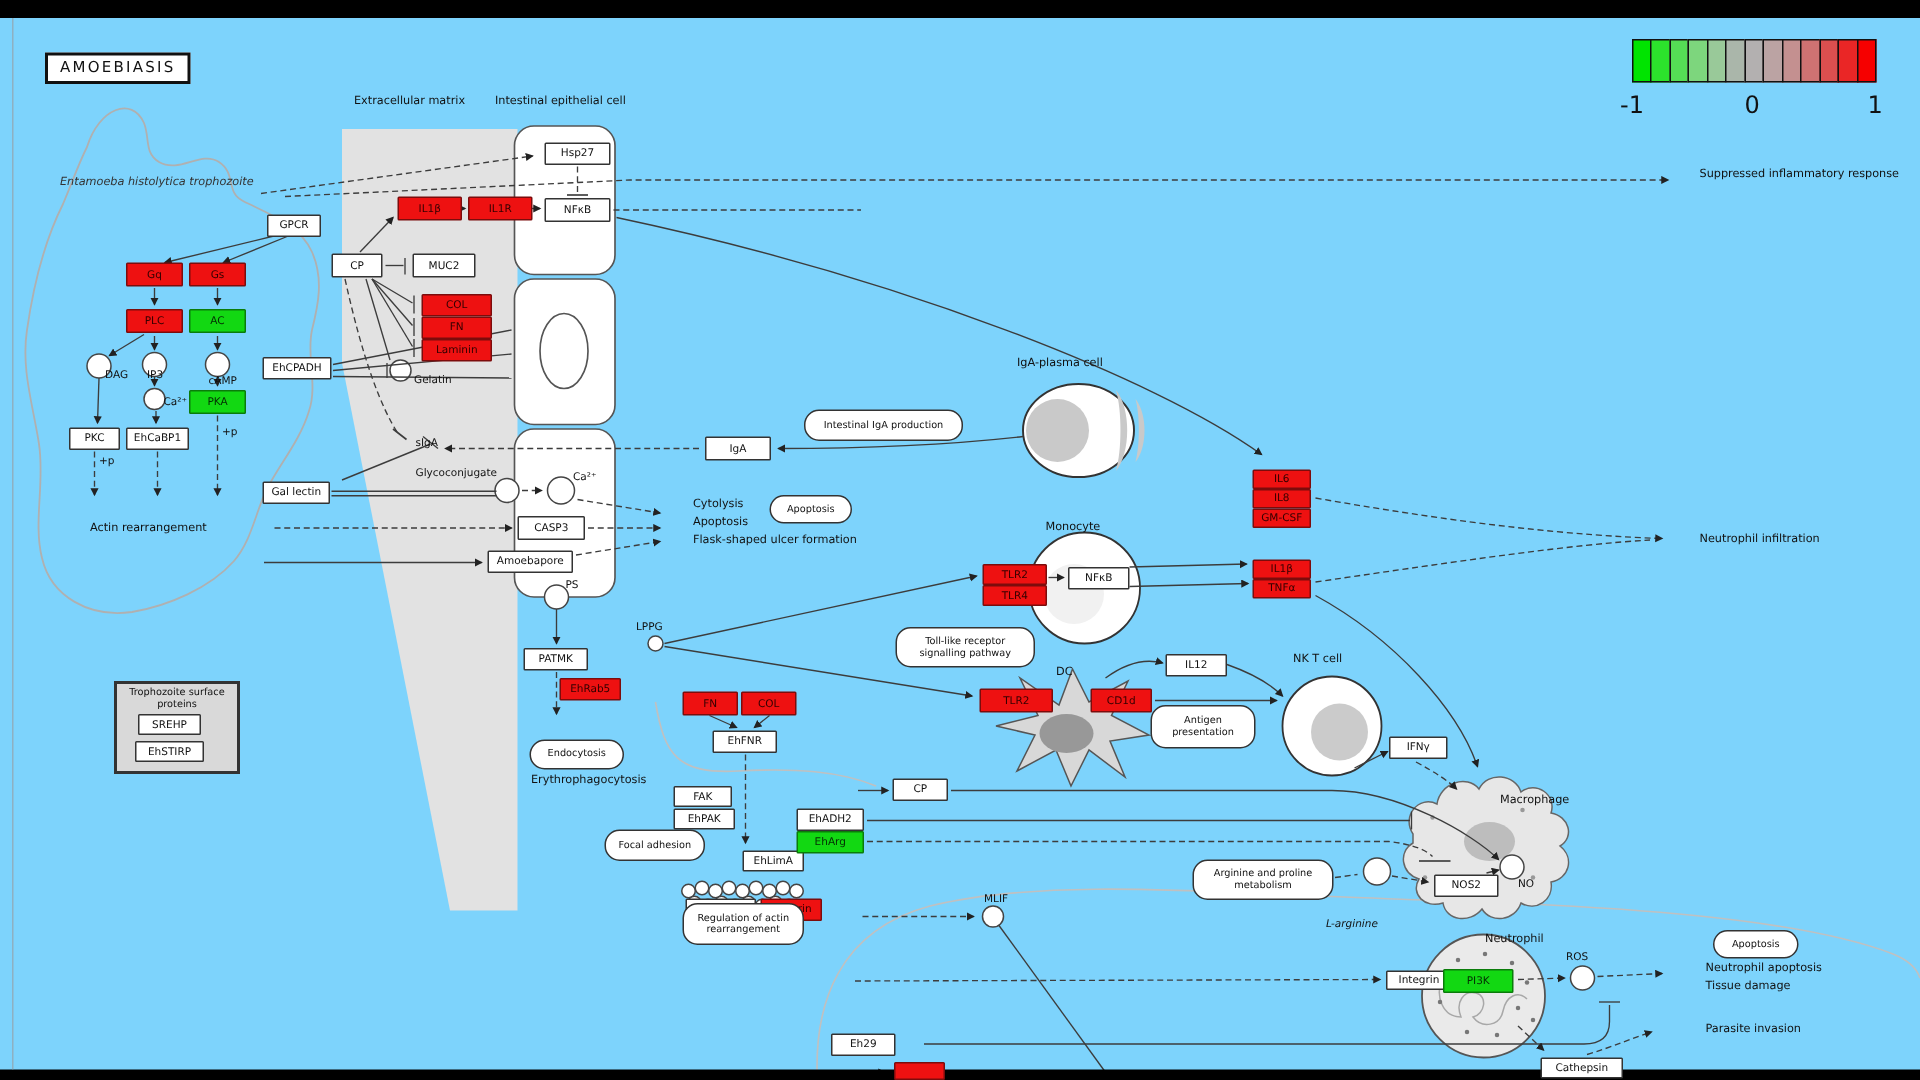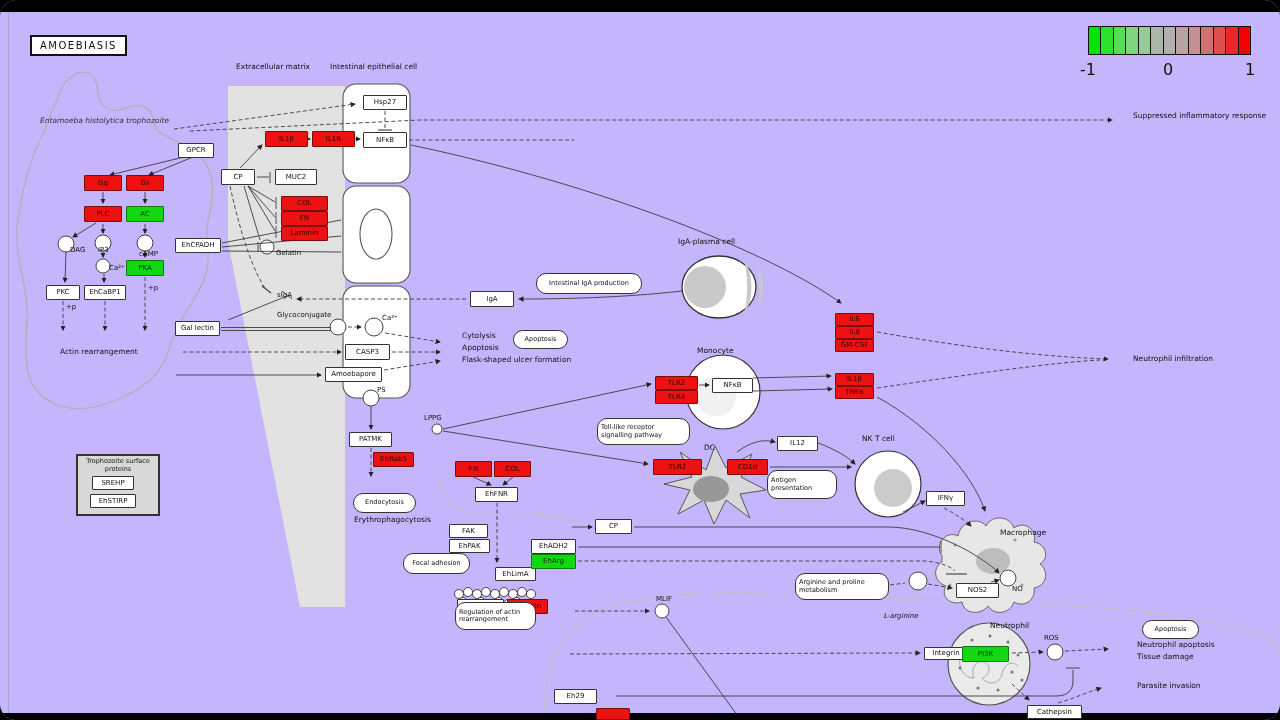--- a/index.html
+++ b/index.html
@@ -1,29 +1,29 @@
 <!DOCTYPE html>
 <html><head>
 <meta charset="utf-8">
 <style>
   html,body{margin:0;padding:0;background:#000;}
-  #frame{position:relative;width:1280px;height:720px;background:#c4b5fd;overflow:hidden;
-         font-family:"DejaVu Sans",sans-serif;color:#111;border-radius:16px;}
+  #frame{position:relative;width:1280px;height:720px;background:#7dd3fc;overflow:hidden;
+         font-family:"DejaVu Sans",sans-serif;color:#111;}
   .bar{position:absolute;left:0;width:1280px;background:#000;}
   #bar-top{top:0;height:12px}
   #bar-bottom{top:713px;height:7px}
   #left-rule{position:absolute;left:8px;top:12px;width:1px;height:701px;background:#9a9a9a;opacity:.6}
   #svg-canvas{position:absolute;left:0;top:0;width:1280px;height:720px;}
   .el{position:absolute;box-sizing:border-box;}
   .box,.box-red,.box-green{display:flex;align-items:center;justify-content:center;
       font-size:7px;line-height:1;border:1px solid #333;background:#fff;border-radius:1px;
       white-space:nowrap;overflow:hidden;}
   .box-red{background:#ee1111;border-color:#7c0c0c;color:#330000;}
   .box-green{background:#12d812;border-color:#0a7c0a;color:#042e04;}
-  .pill{display:flex;align-items:center;justify-content:center;
+  .pill{display:flex;align-items:center;justify-content:center;text-align:center;
       font-size:6.5px;line-height:1.15;border:1px solid #333;background:#fff;border-radius:10px;
       padding:1px 3px;}
   .panel{background:#d9d9d9;border:2px solid #333;font-size:6.5px;line-height:1.2;
       text-align:center;padding-top:2px;}
   .text{font-size:7.5px;line-height:1.15;white-space:nowrap;}
   .text-italic{font-size:7.5px;font-style:italic;white-space:nowrap;color:#333;}
   .text-sm{font-size:7px;white-space:nowrap;}
   #title-box{position:absolute;left:30px;top:35px;border:2px solid #111;background:#fff;
       padding:3px 8px;font-size:10px;letter-spacing:1.5px;}
   #legend{position:absolute;left:1089px;top:26px;width:162px;height:29px;display:flex;}

